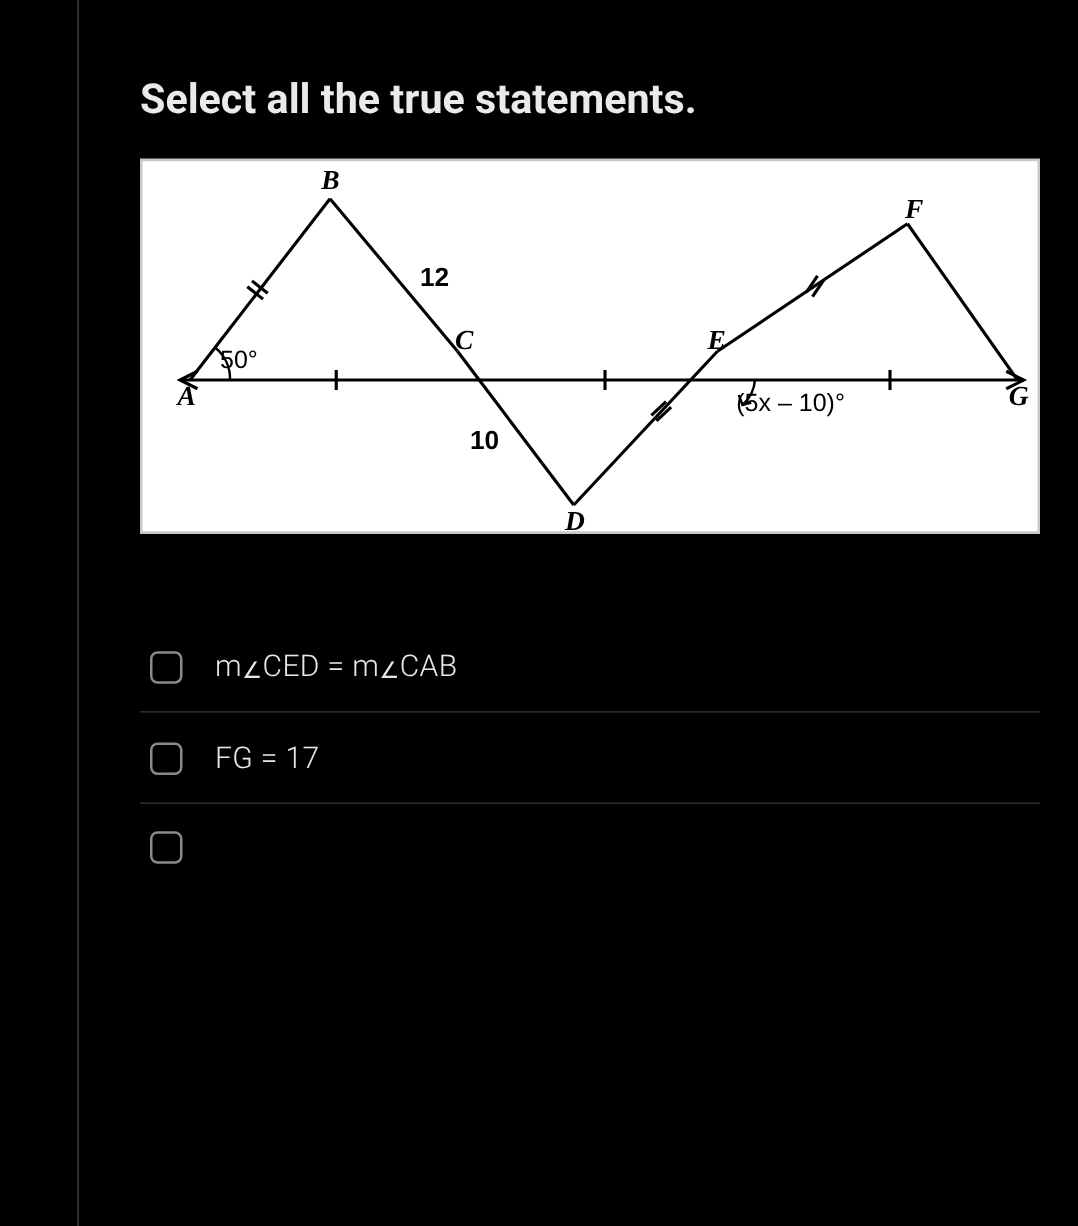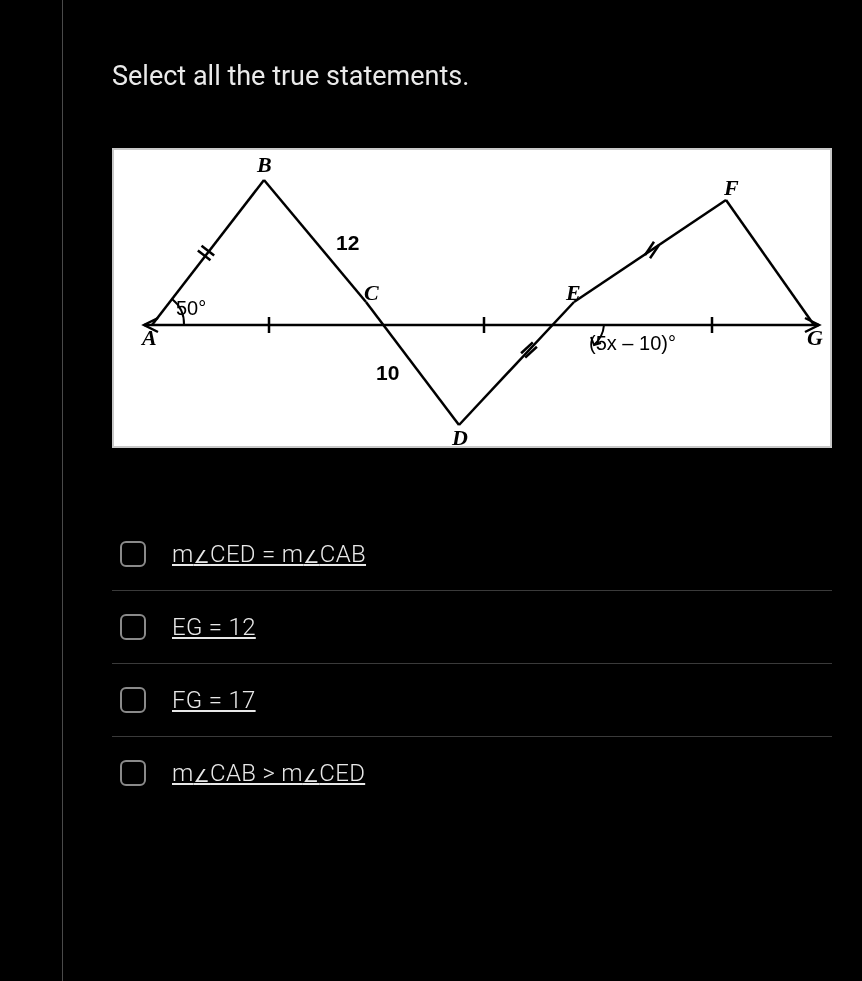--- a/index.html
+++ b/index.html
@@ -20,44 +20,43 @@
     height: 100%;
     border-left: 1px solid #4a4a4a;
   }
   .content {
     position: absolute;
     left: 112px;
     top: 60px;
     right: 30px;
   }
   .prompt {
-    font-size: 27px;
-    font-weight: 400;
+    font-size: 33px;
+    font-weight: 700;
     color: #eaeaea;
-    margin-bottom: 56px;
+    margin-bottom: 28px;
   }
   .diagram-box {
     width: 720px;
     height: 300px;
     background: #fff;
     border: 2px solid #c8c8c8;
     position: relative;
   }
   .diagram-box svg { display:block; }
   .options {
     margin-top: 70px;
     width: 720px;
   }
   .opt {
     display: flex;
-    align-items: center;
+    align-items: flex-end;
     padding: 22px 8px;
     border-bottom: 1px solid #3a3a3a;
     cursor: pointer;
-    text-decoration: underline;
   }
   .cb {
     width: 26px;
     height: 26px;
     border: 2px solid #8a8a8a;
     border-radius: 6px;
     margin-right: 26px;
     flex-shrink: 0;
   }
   .opt-label {
@@ -138,25 +137,20 @@
     </svg>
   </div>
 
   <div class="options">
     <div class="opt">
       <div class="cb"></div>
       <div class="opt-label">m<span class="angle">∠</span>CED = m<span class="angle">∠</span>CAB</div>
     </div>
     <div class="opt">
       <div class="cb"></div>
-      <div class="opt-label">EG = 12</div>
-    </div>
-    <div class="opt">
-      <div class="cb"></div>
       <div class="opt-label">FG = 17</div>
     </div>
     <div class="opt" style="border-bottom:none;">
       <div class="cb"></div>
-      <div class="opt-label">m<span class="angle">∠</span>CAB &gt; m<span class="angle">∠</span>CED</div>
     </div>
   </div>
 
 </div>
 
 </body></html>

